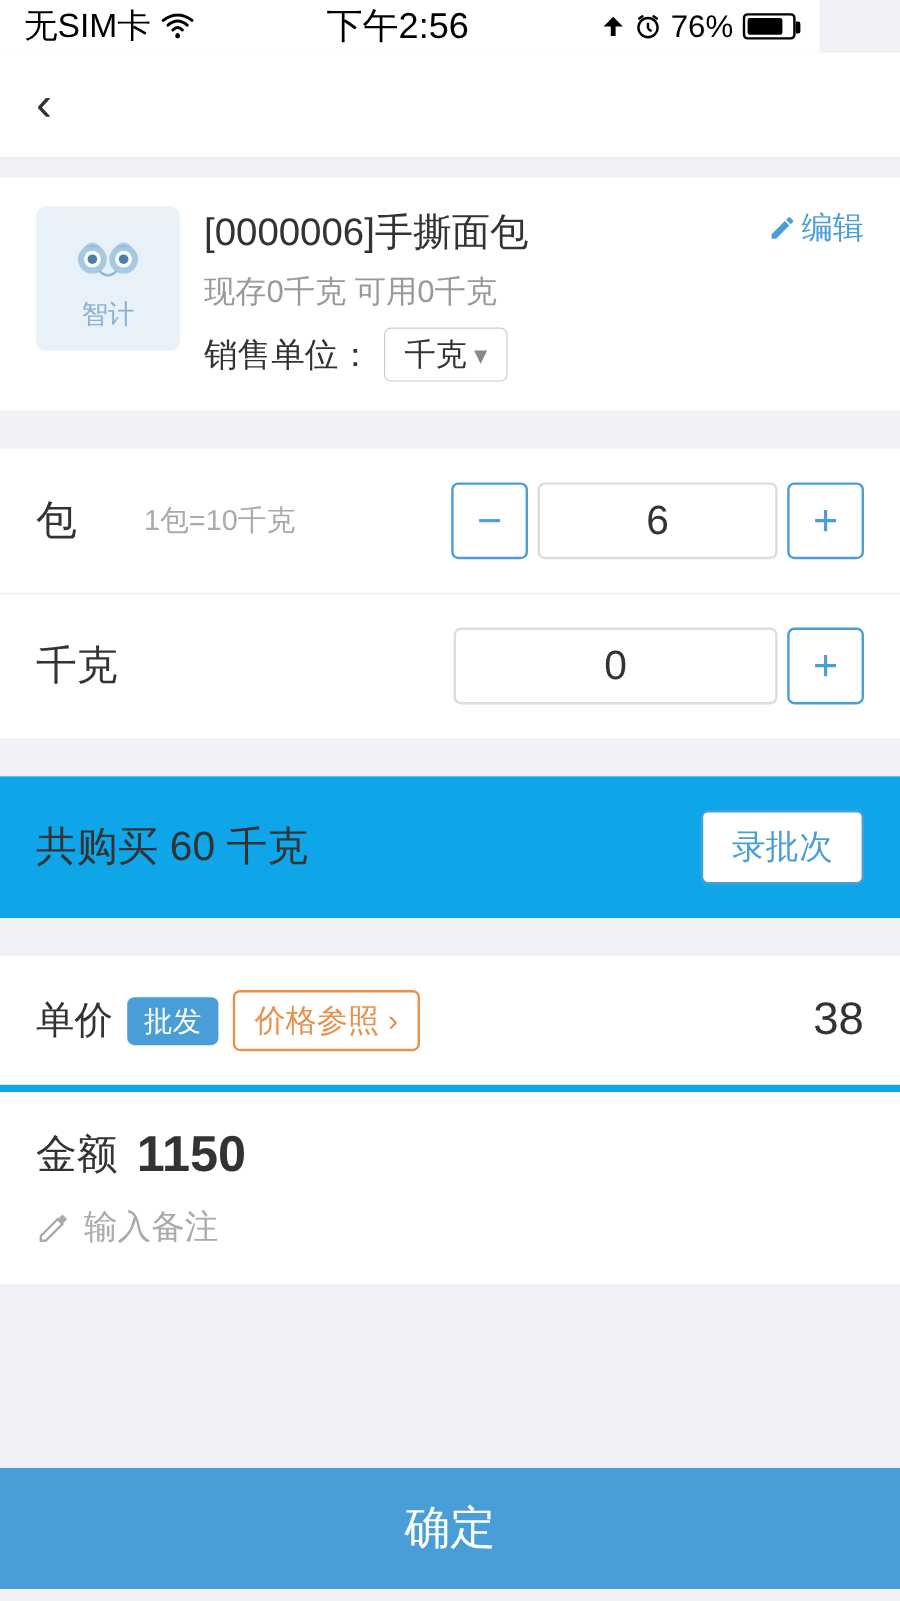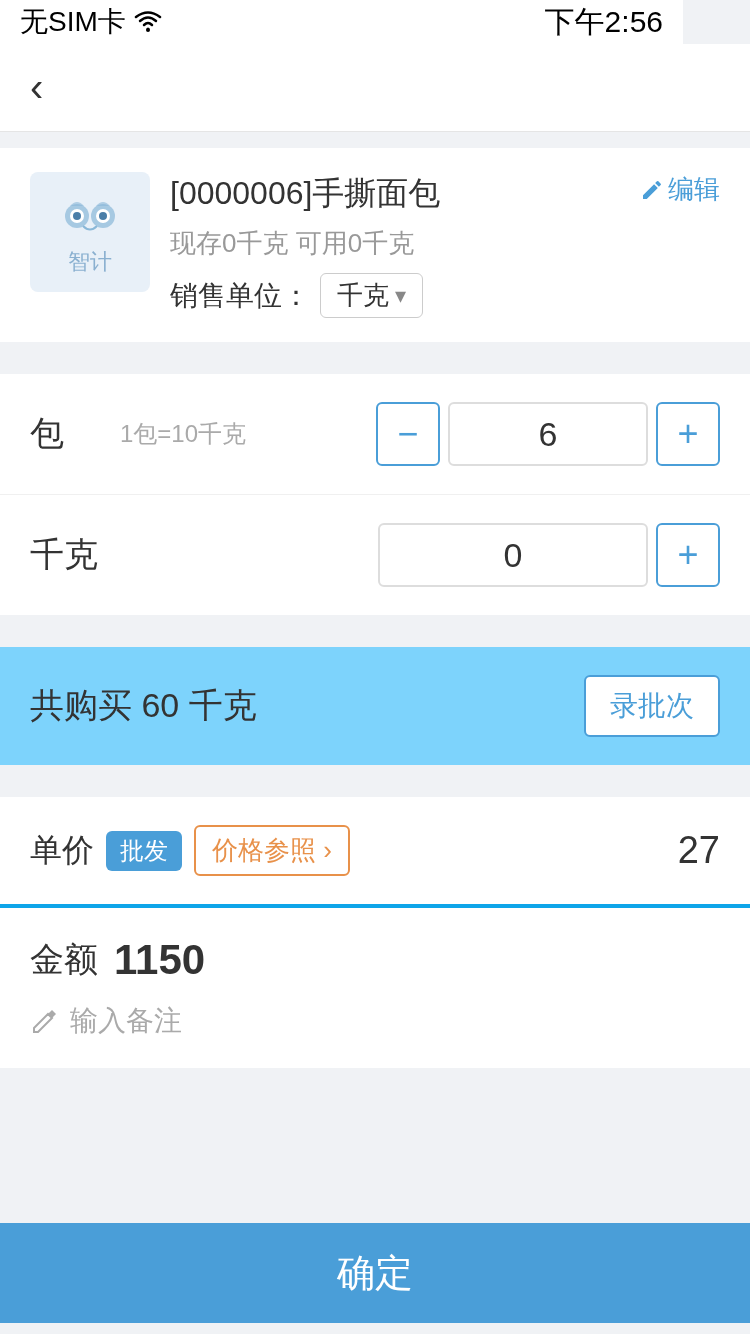--- a/index.html
+++ b/index.html
@@ -215,21 +215,21 @@
       text-align: center;
       font-size: 34px;
       color: #333;
       margin-right: 8px;
       background: #fff;
       outline: none;
     }
 
     
     .summary-row {
-      background: #7dd3fc;
+      background: #0ea5e9;
       display: flex;
       align-items: center;
       justify-content: space-between;
       padding: 28px 30px;
       margin-bottom: 16px;
     }
     .summary-text {
       font-size: 34px;
       color: #333;
     }
@@ -245,21 +245,21 @@
 
     
     .price-section {
       background: #fff;
       margin-bottom: 0;
     }
     .price-row {
       display: flex;
       align-items: center;
       padding: 28px 30px;
-      border-bottom: 4px solid #0ea5e9;
+      border-bottom: 6px solid #0ea5e9;
     }
     .price-label {
       font-size: 32px;
       color: #333;
       margin-right: 12px;
     }
     .price-tag {
       background: #4a9ed8;
       color: #fff;
       border-radius: 6px;
@@ -349,20 +349,40 @@
 
     <svg width="28" height="22" viewBox="0 0 28 22" fill="none">
       <path d="M14 18 Q14 18 14 18" stroke="#000" stroke-width="3" stroke-linecap="round"></path>
       <path d="M10 14 Q14 10 18 14" stroke="#000" stroke-width="2.5" stroke-linecap="round" fill="none"></path>
       <path d="M6 10 Q14 3 22 10" stroke="#000" stroke-width="2.5" stroke-linecap="round" fill="none"></path>
       <path d="M2 6 Q14 -3 26 6" stroke="#000" stroke-width="2.5" stroke-linecap="round" fill="none"></path>
       <circle cx="14" cy="19" r="2" fill="#000"></circle>
     </svg>
   </div>
   <div class="status-center">下午2:56</div>
+  <div class="status-right">
+
+    <svg width="20" height="20" viewBox="0 0 20 20">
+      <path d="M10 2 L18 10 L12 10 L12 18 L8 18 L8 10 L2 10 Z" fill="#000"></path>
+    </svg>
+
+    <svg width="22" height="22" viewBox="0 0 22 22">
+      <circle cx="11" cy="12" r="8" stroke="#000" stroke-width="2" fill="none"></circle>
+      <line x1="11" y1="8" x2="11" y2="13" stroke="#000" stroke-width="2"></line>
+      <line x1="11" y1="13" x2="14" y2="15" stroke="#000" stroke-width="2"></line>
+      <line x1="3" y1="5" x2="7" y2="2" stroke="#000" stroke-width="2"></line>
+      <line x1="19" y1="5" x2="15" y2="2" stroke="#000" stroke-width="2"></line>
+    </svg>
+    <span>76%</span>
+    <div class="battery-icon">
+      <div class="battery-body">
+          <div class="battery-fill"></div>
+        </div>
+    </div>
+  </div>
 </div>
 
 <div class="nav-bar">
   <div class="nav-back">‹</div>
 </div>
 
 <div class="content">
 
   <div style="height:16px; background:#f0f2f5;"></div>
   <div class="product-card-wrap">
@@ -434,21 +454,21 @@
 
   <div style="height:16px; background:#f0f2f5;"></div>
 
   <div class="price-section">
     <div class="price-row">
       <span class="price-label">单价</span>
       <span class="price-tag">批发</span>
       <div class="price-ref-btn">
         <span>价格参照 ›</span>
       </div>
-      <span class="price-value">27</span>
+      <span class="price-value">38</span>
     </div>
 
     <div class="amount-section">
       <div class="amount-row">
         <span class="amount-label">金额</span>
         <span class="amount-value">1150</span>
       </div>
       <div class="note-row">
         <svg width="30" height="30" viewBox="0 0 30 30">
           <path d="M4 22 L18 8 L22 12 L8 26 L4 26 Z" fill="none" stroke="#aaa" stroke-width="2"></path>

